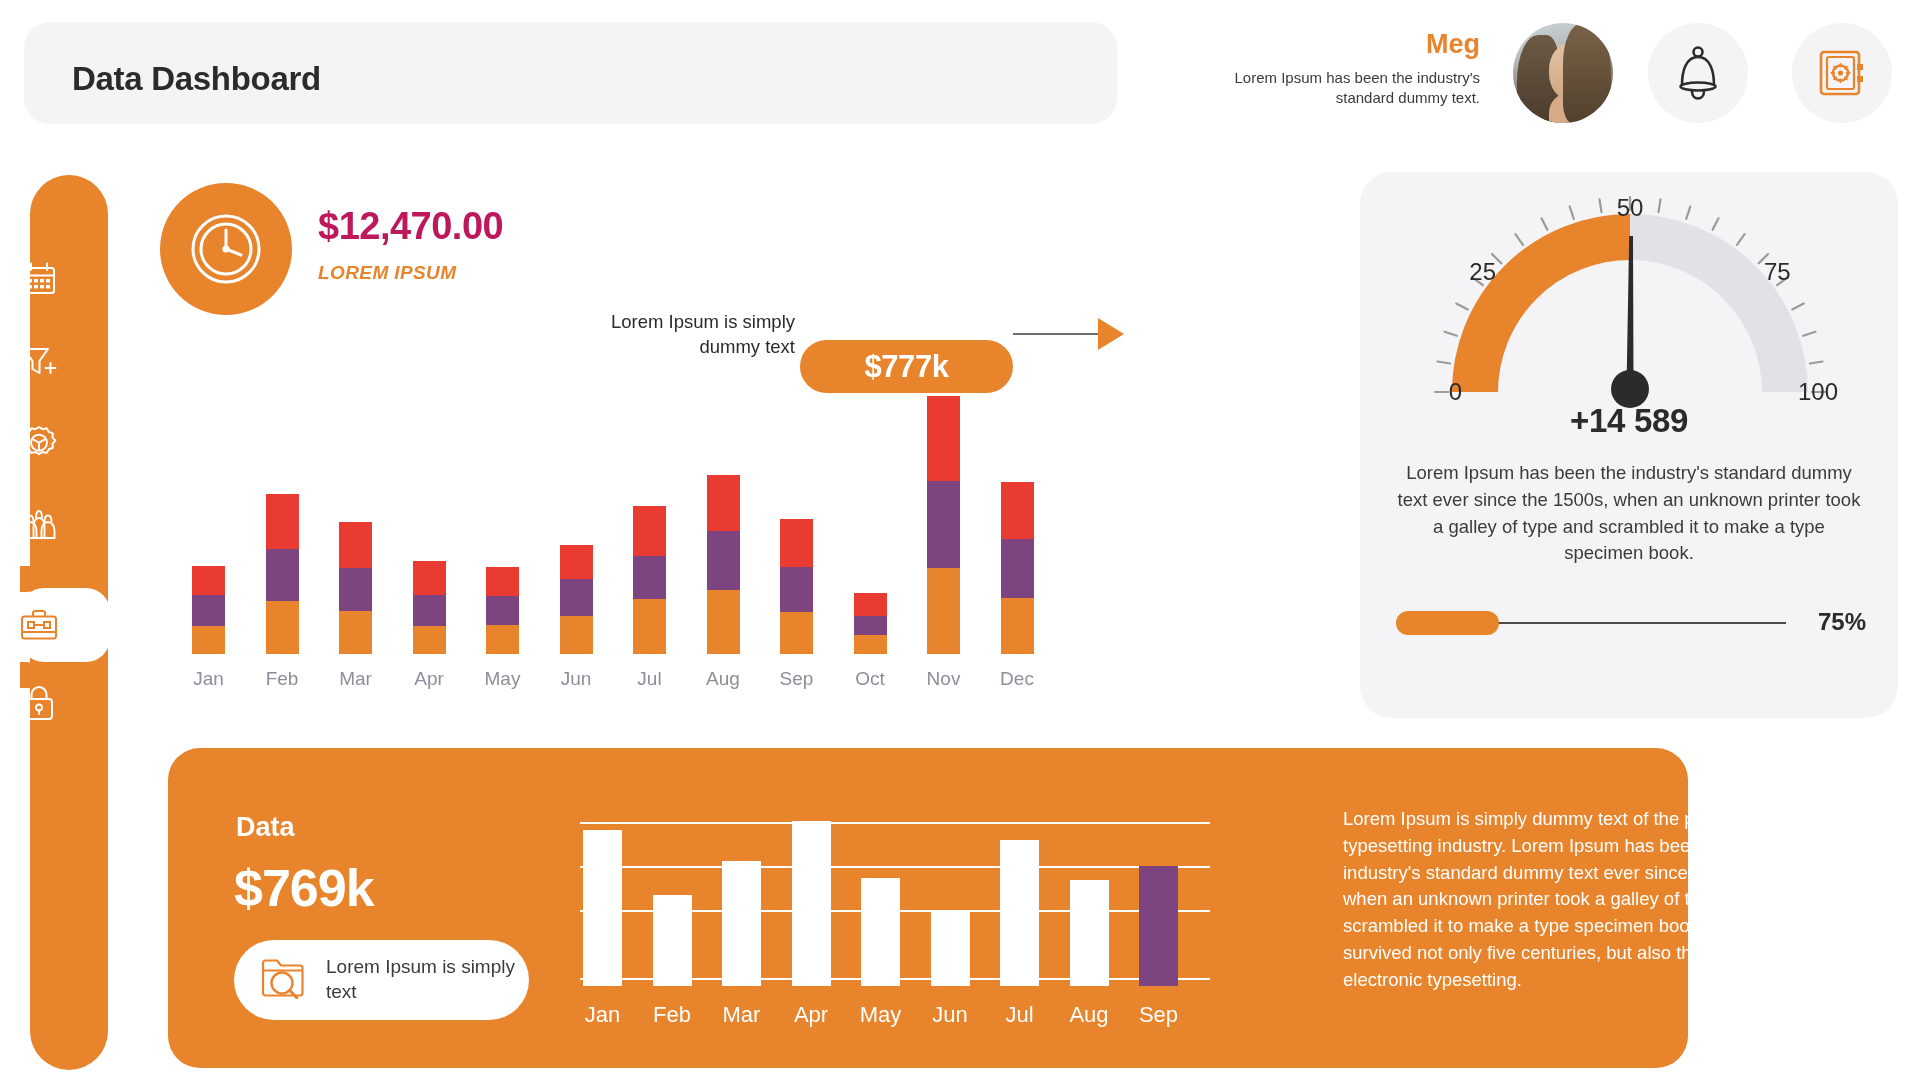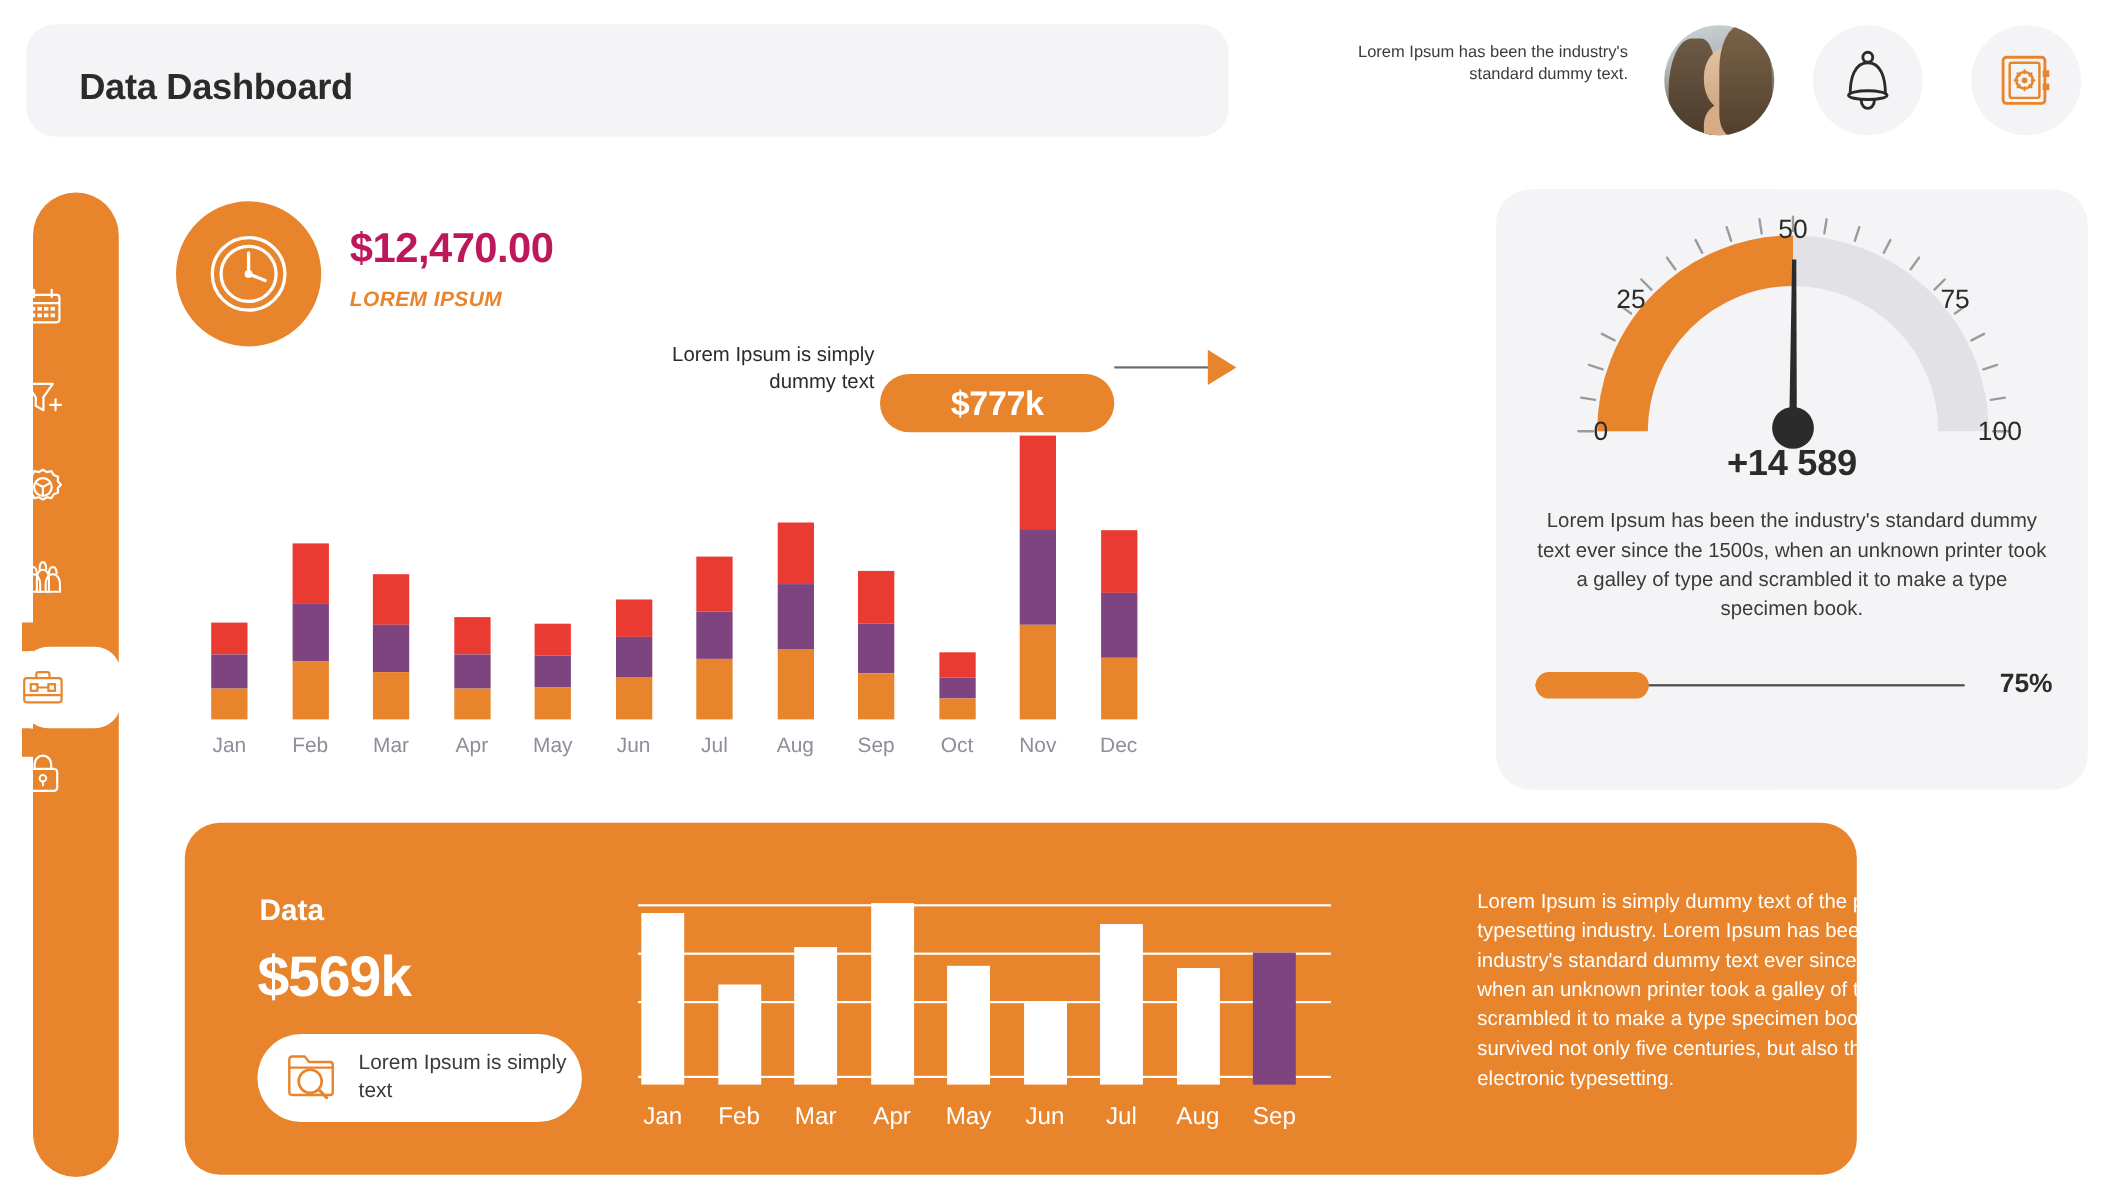--- a/index.html
+++ b/index.html
@@ -193,20 +193,21 @@
 </style>
 </head>
 <body>
 
 <div class="page">
 
   <div class="header-bar"></div>
   <div class="header-title">Data Dashboard</div>
 
   <div class="user-block">
+    <div class="user-name">Meg</div>
     <div class="user-desc">Lorem Ipsum has been the industry's standard dummy text.</div>
   </div>
 
   <div class="avatar">
     <div class="sky"></div>
     <div class="hair-l"></div>
     <div class="neck"></div>
     <div class="face"></div>
     <div class="hair-r"></div>
   </div>
@@ -452,21 +453,21 @@
     <div class="gauge-desc">Lorem Ipsum has been the industry's standard dummy text ever since the 1500s, when an unknown printer took a galley of type and scrambled it to make a type specimen book.</div>
     <div class="progress-row">
       <div class="progress-track"></div>
       <div class="progress-fill" id="progress-fill" style="width: 102.9px;"></div>
       <div class="progress-pct">75%</div>
     </div>
   </div>
 
   <div class="bottom-panel">
     <div class="bp-title">Data</div>
-    <div class="bp-value">$569k</div>
+    <div class="bp-value">$769k</div>
     <div class="bp-pill">
       <span class="bp-pill-icon">
         <svg width="48" height="42" viewBox="0 0 48 42">
           <path d="M3 36 L3 6 C3 4.6 4.1 3.5 5.5 3.5 L17 3.5 L21 8.5 L40 8.5 C41.4 8.5 42.5 9.6 42.5 11 L42.5 36 C42.5 37.4 41.4 38.5 40 38.5 L5.5 38.5 C4.1 38.5 3 37.4 3 36 Z" fill="none" stroke="#e8842c" stroke-width="2.2" stroke-linejoin="round"></path>
           <line x1="3" y1="13.5" x2="42.5" y2="13.5" stroke="#e8842c" stroke-width="2"></line>
           <circle cx="22" cy="26" r="10.5" fill="#fff" stroke="#e8842c" stroke-width="2.4"></circle>
           <line x1="29.8" y1="33.5" x2="37" y2="41" stroke="#e8842c" stroke-width="2.8" stroke-linecap="round"></line>
         </svg>
       </span>
       <span class="bp-pill-text">Lorem Ipsum is simply text</span>

